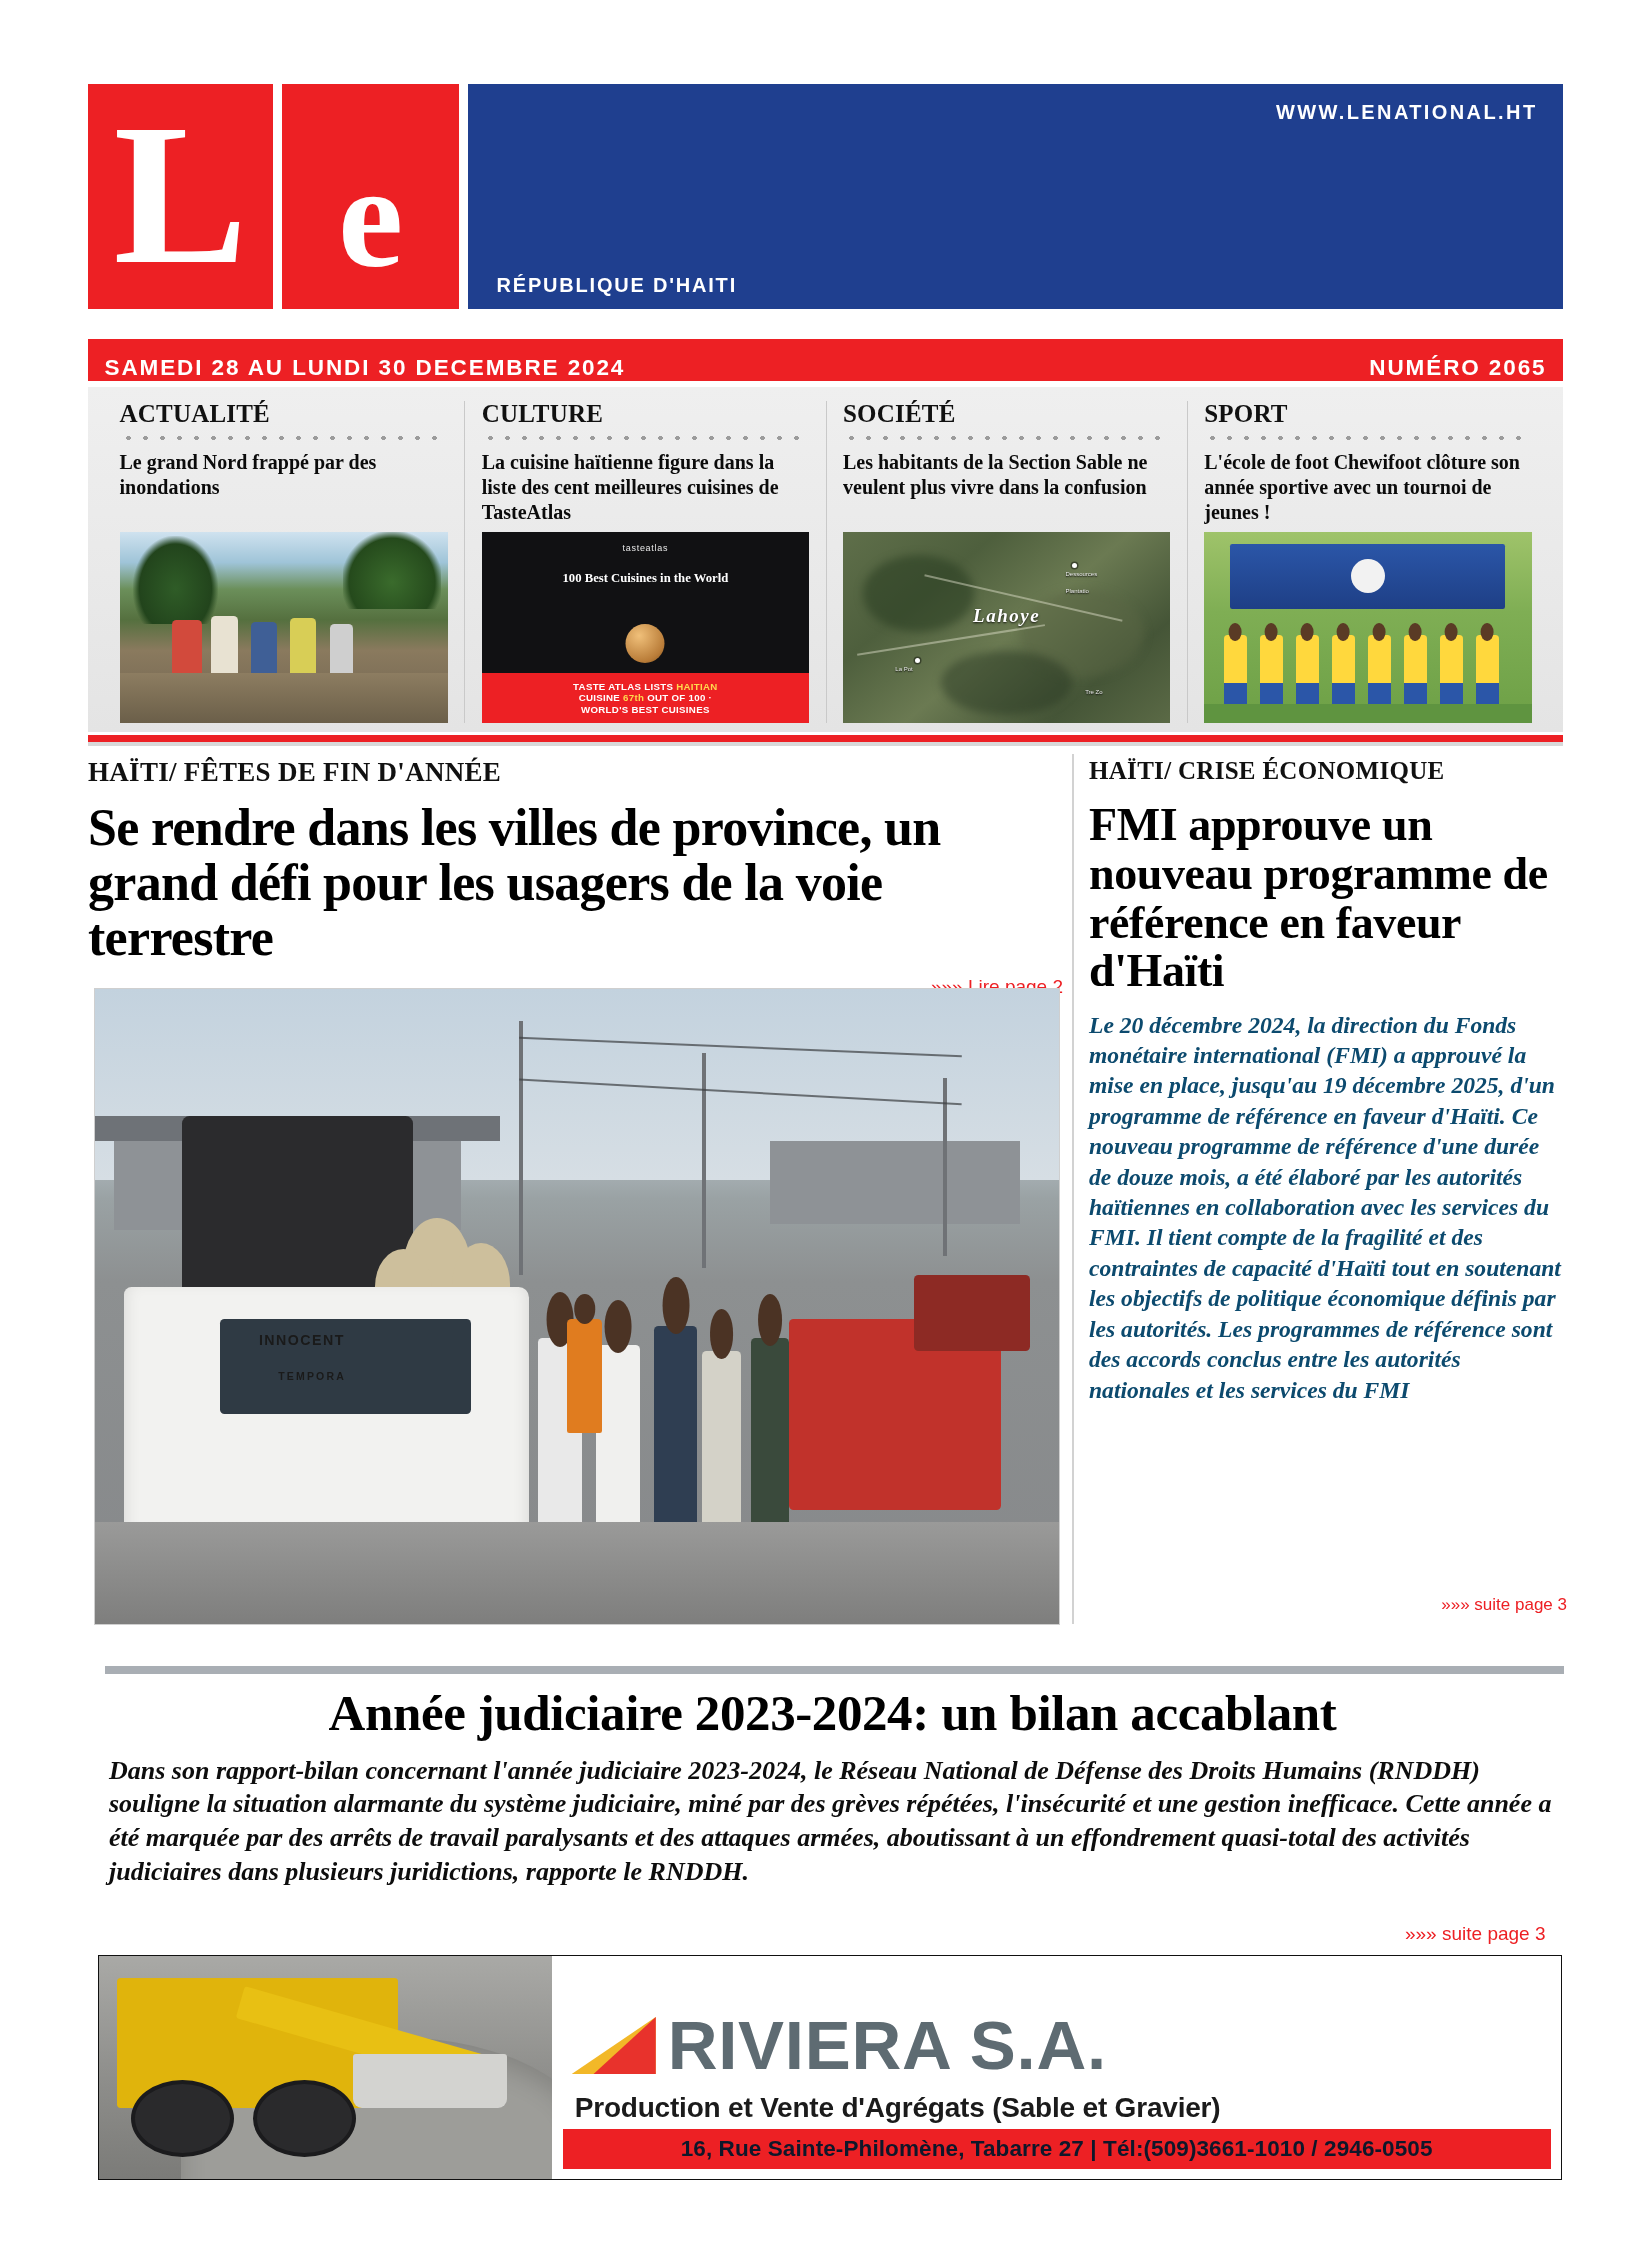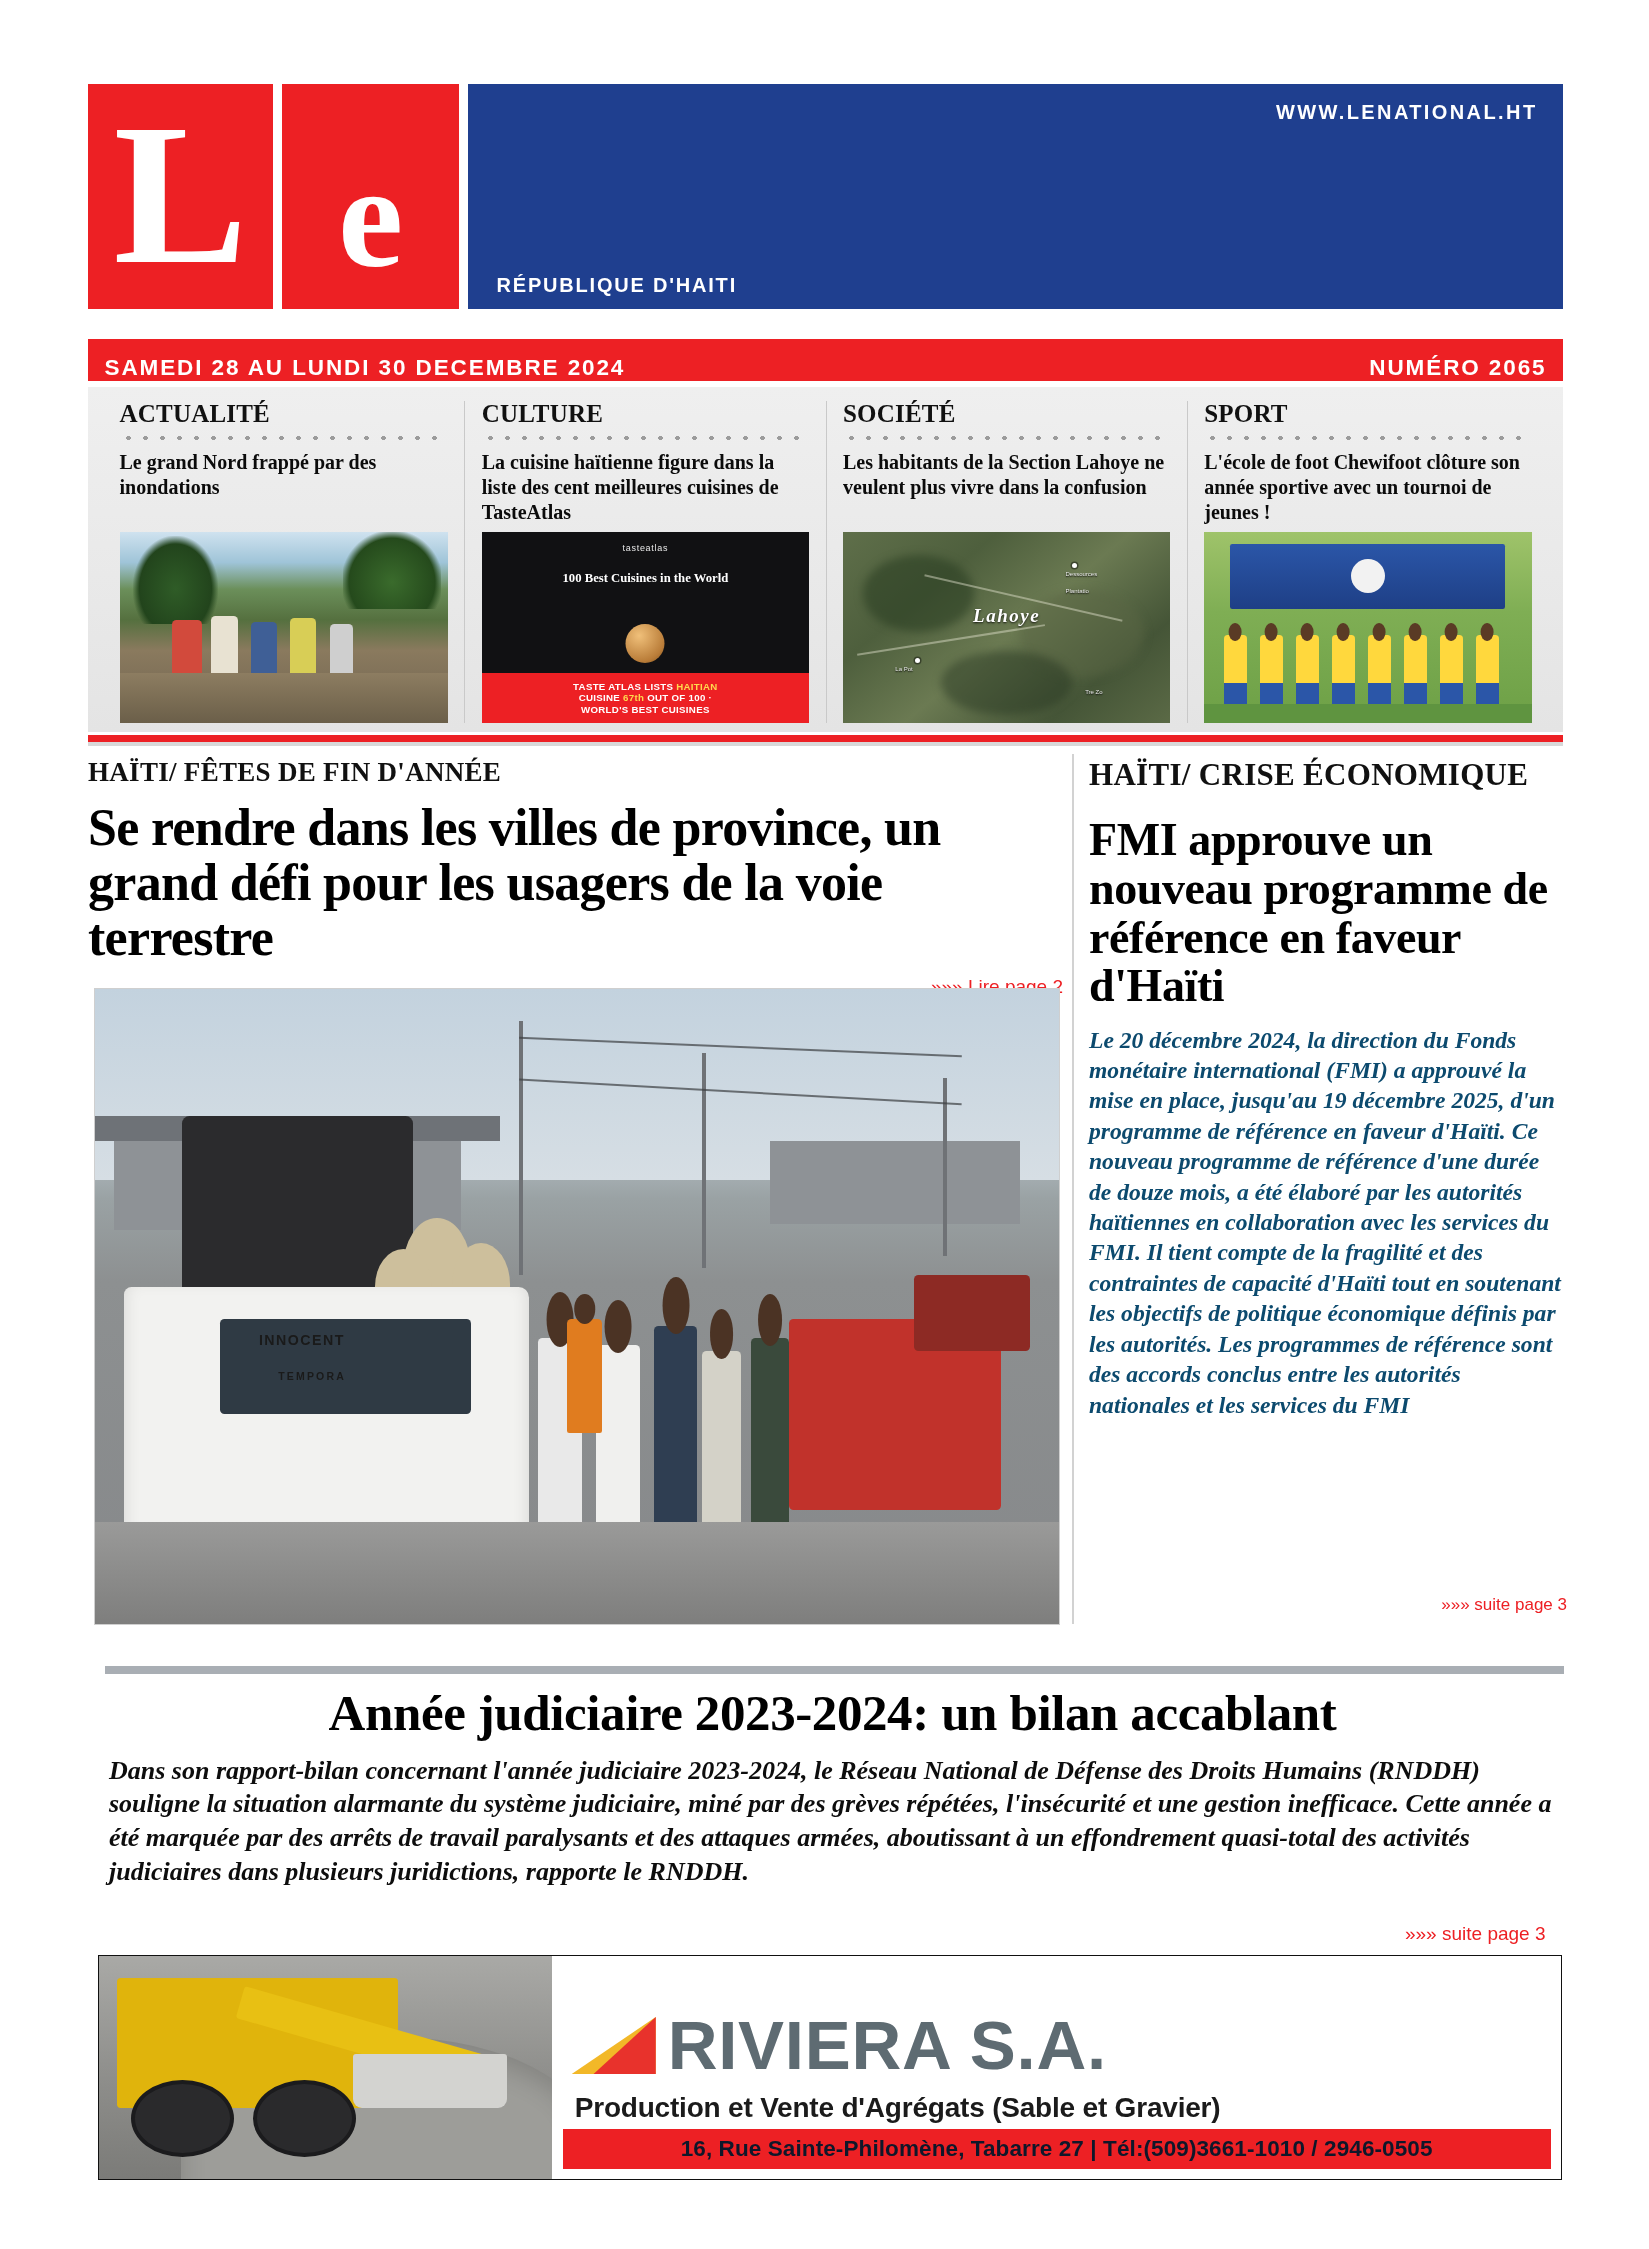--- a/index.html
+++ b/index.html
@@ -195,21 +195,21 @@
   .scene .person:before{content:"";position:absolute;left:50%;top:-22%;transform:translateX(-50%);
      width:62%;height:26%;border-radius:50%;background:#4b3324;}
   .scene .road{position:absolute;left:0;right:0;bottom:0;height:16%;
      background:linear-gradient(180deg,#9a9a99,#7e7e7d);}
   .scene .innocent{position:absolute;color:#1a1a1a;font-family:"Liberation Sans",sans-serif;
      font-weight:700;font-size:14.2px;letter-spacing:1.5px;}
 
   
   .vrule{position:absolute;left:1072px;top:754px;width:2.2px;height:870px;background:#d2d2d2;}
   .rcol{position:absolute;left:1089px;top:757px;width:478px;}
-  .rcol .kicker{font-size:31px;margin-bottom:23px;}
+  .rcol .kicker{font-size:25px;margin-bottom:16px;}
   .rcol-head{
     font-family:"Liberation Serif",serif;font-weight:700;
     font-size:46px;line-height:1.06;letter-spacing:-0.4px;color:#000;margin:0 0 13.5px 0;
   }
   .rcol-body{
     font-family:"Liberation Serif",serif;font-weight:700;font-style:italic;
     font-size:23.6px;line-height:1.29;color:#0c4a6e;margin:0;text-align:left;
   }
   .suite-r{
     position:absolute;right:0;top:838px;color:#ED2024;
@@ -332,21 +332,21 @@
           <div class="ta-bar">
               <b><span>TASTE ATLAS LISTS </span><i>HAITIAN</i><br><span>CUISINE </span><i>67th</i><span> OUT OF 100 ·</span><br><span>WORLD'S BEST CUISINES</span></b>
             </div>
         </div>
       </div>
     </div>
 
     <div class="teaser">
       <div class="tz-cat">SOCIÉTÉ</div>
       <div class="tz-dots"></div>
-      <div class="tz-head">Les habitants de la Section Lahoye ne veulent plus vivre dans la confusion</div>
+      <div class="tz-head">Les habitants de la Section Sable ne veulent plus vivre dans la confusion</div>
       <div class="tz-img">
         <div class="ph-map">
           <div class="blotch b1"></div>
             <div class="blotch b2"></div>
             <div class="blotch b3"></div>
           <div class="road r1"></div>
             <div class="road r2"></div>
           <div class="pin" style="left:70%;top:16%"></div>
           <div class="pin" style="left:22%;top:66%"></div>
           <div class="tinytxt" style="left:68%;top:20%">Dessources</div>

